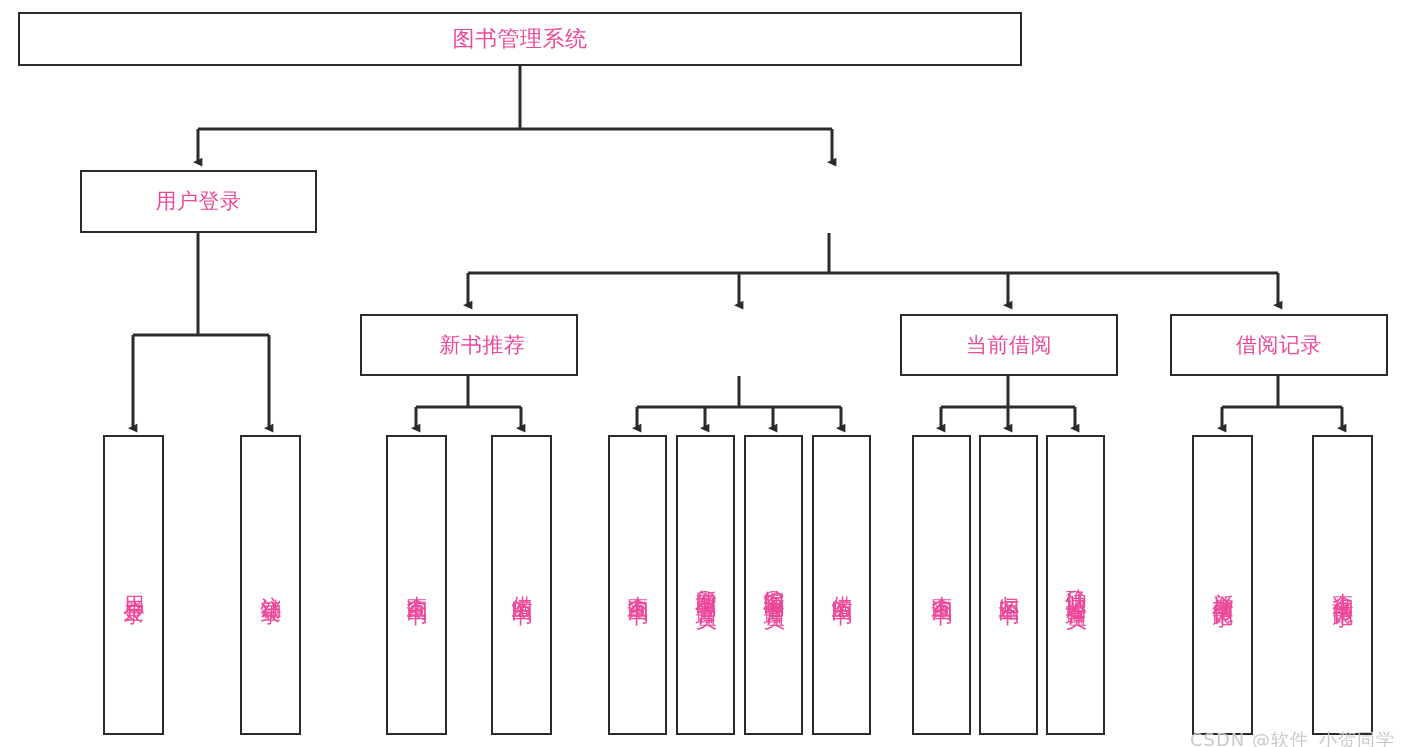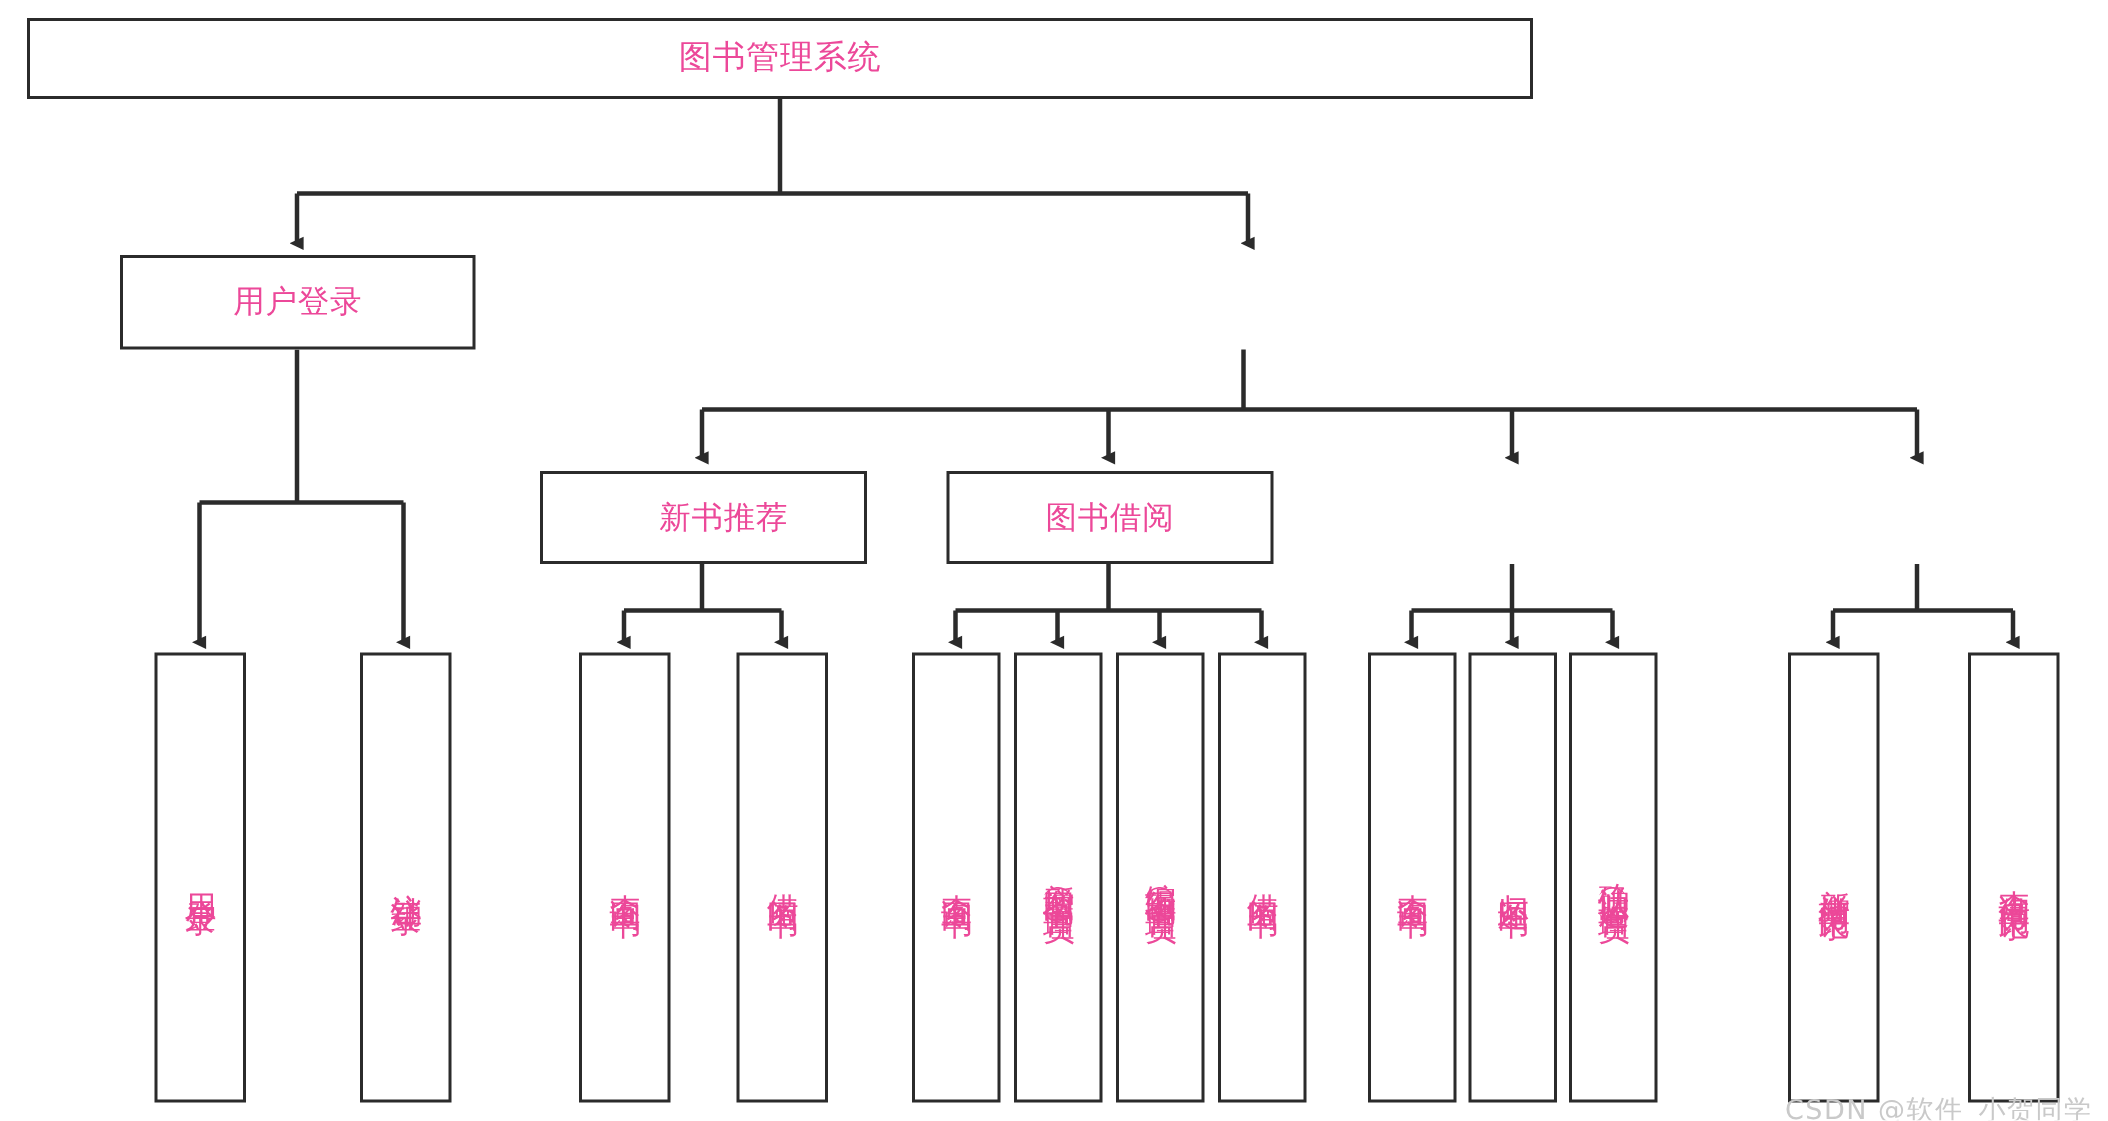--- a/index.html
+++ b/index.html
@@ -125,22 +125,25 @@
     <span class="lbl">图书管理系统</span>
   </div>
 
   <div class="node horiz" style="left:80px; top:170px; width:237px; height:63px;">
     <span class="lbl">用户登录</span>
   </div>
 
   <div class="node horiz" style="left:360px; top:314px; width:218px; height:62px;padding-left:27px;">
     <span class="lbl">新书推荐</span>
   </div>
-  <div class="node horiz" style="left:631px; top:314px; width:218px; height:62px;">
-    <span class="lbl">图书借阅</span>
+  <div class="node horiz" style="left:900px; top:314px; width:218px; height:62px;">
+    <span class="lbl">当前借阅</span>
+  </div>
+  <div class="node horiz" style="left:1170px; top:314px; width:218px; height:62px;">
+    <span class="lbl">借阅记录</span>
   </div>
 
   <div class="node vert" style="left:103px; top:435px; width:61px; height:300px;">
     <span class="lbl">用户登录</span>
   </div>
   <div class="node vert" style="left:240px; top:435px; width:61px; height:300px;">
     <span class="lbl">注销登录</span>
   </div>
 
   <div class="node vert" style="left:386px; top:435px; width:61px; height:300px;">

